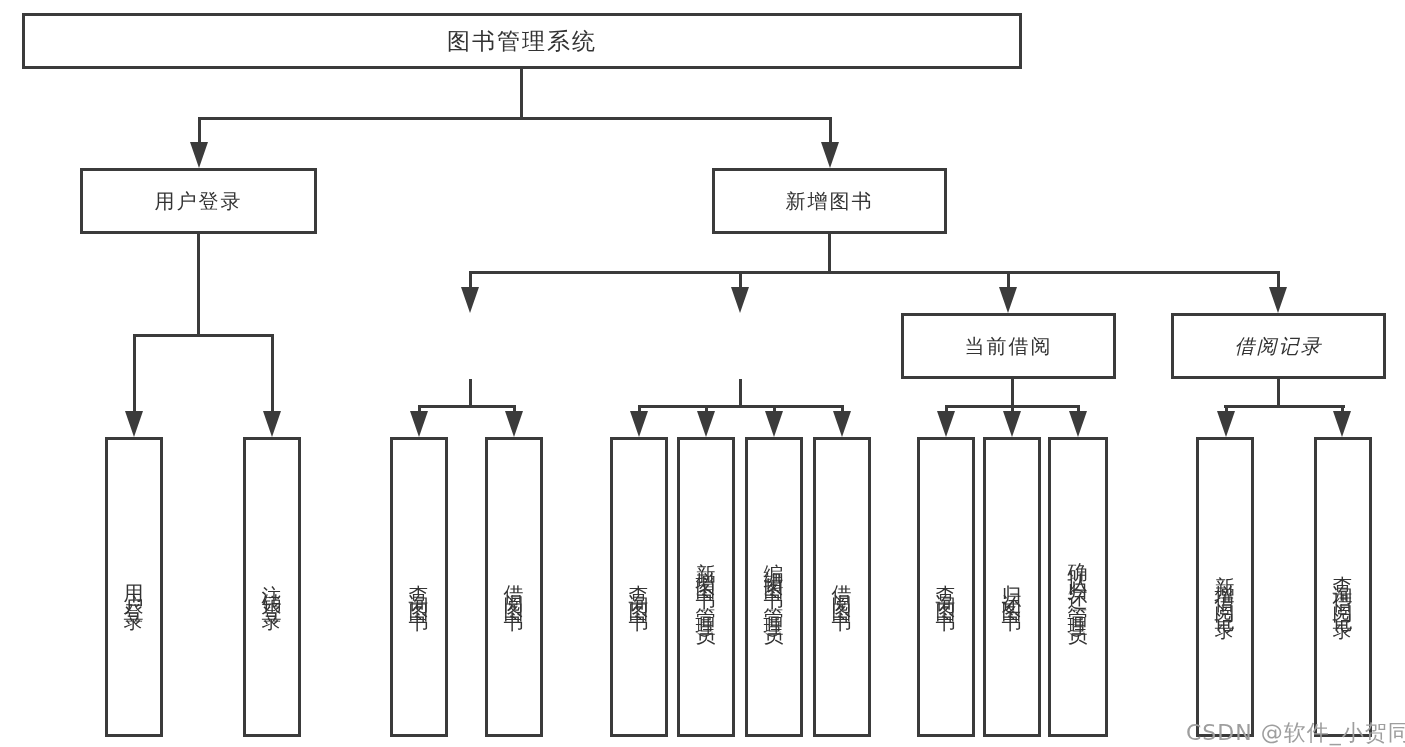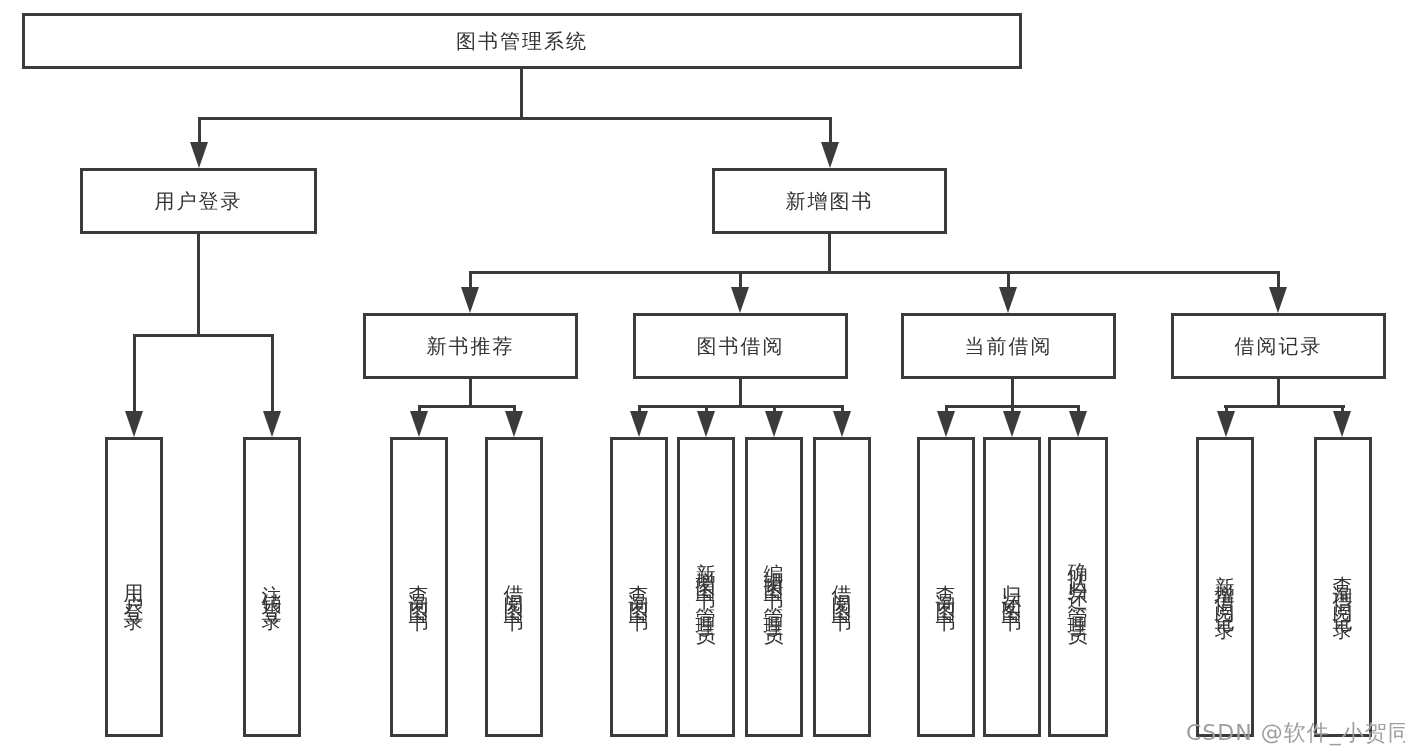--- a/index.html
+++ b/index.html
@@ -12,21 +12,21 @@
   body{font-family:"DejaVu Sans","Liberation Sans",sans-serif;}
   .canvas{
     position:relative;width:1405px;height:747px;background:var(--bg);overflow:hidden;
   }
   
   .hnode{
     position:absolute;box-sizing:border-box;border:3px solid var(--line);background:#fff;
     display:flex;align-items:center;justify-content:center;
     font-size:20px;color:var(--text);letter-spacing:2px;white-space:nowrap;
   }
-  .hnode.root{font-size:20px;}
+  .hnode.root{font-size:23px;}
   
   .vnode{
     position:absolute;box-sizing:border-box;border:3px solid var(--line);background:#fff;
     top:437px;height:300px;width:58px;
     display:flex;align-items:center;justify-content:center;
   }
   .vnode span{
     writing-mode:vertical-rl;text-orientation:mixed;
     font-size:20px;letter-spacing:9px;line-height:1;color:var(--text);white-space:nowrap;
   }
@@ -51,30 +51,24 @@
     <span>图书管理系统</span>
   </div>
 
   <div class="hnode" style="left:80px;top:168px;width:237px;height:66px;">
     <span>用户登录</span>
   </div>
   <div class="hnode" style="left:712px;top:168px;width:235px;height:66px;">
     <span>新增图书</span>
   </div>
 
-  <div class="hnode" style="left:363px;top:313px;width:215px;height:66px;">
-    <span>新书推荐</span>
-  </div>
-  <div class="hnode" style="left:633px;top:313px;width:215px;height:66px;">
-    <span>图书借阅</span>
-  </div>
   <div class="hnode" style="left:901px;top:313px;width:215px;height:66px;align-items:center;">
     <span>当前借阅</span>
   </div>
-  <div class="hnode" style="left:1171px;top:313px;width:215px;height:66px;">
+  <div class="hnode" style="left:1171px;top:313px;width:215px;height:66px;font-style:italic;">
     <span>借阅记录</span>
   </div>
 
   <div class="vnode" style="left:105px;">
     <span>用户登录</span>
   </div>
   <div class="vnode" style="left:243px;">
     <span>注销登录</span>
   </div>
 

